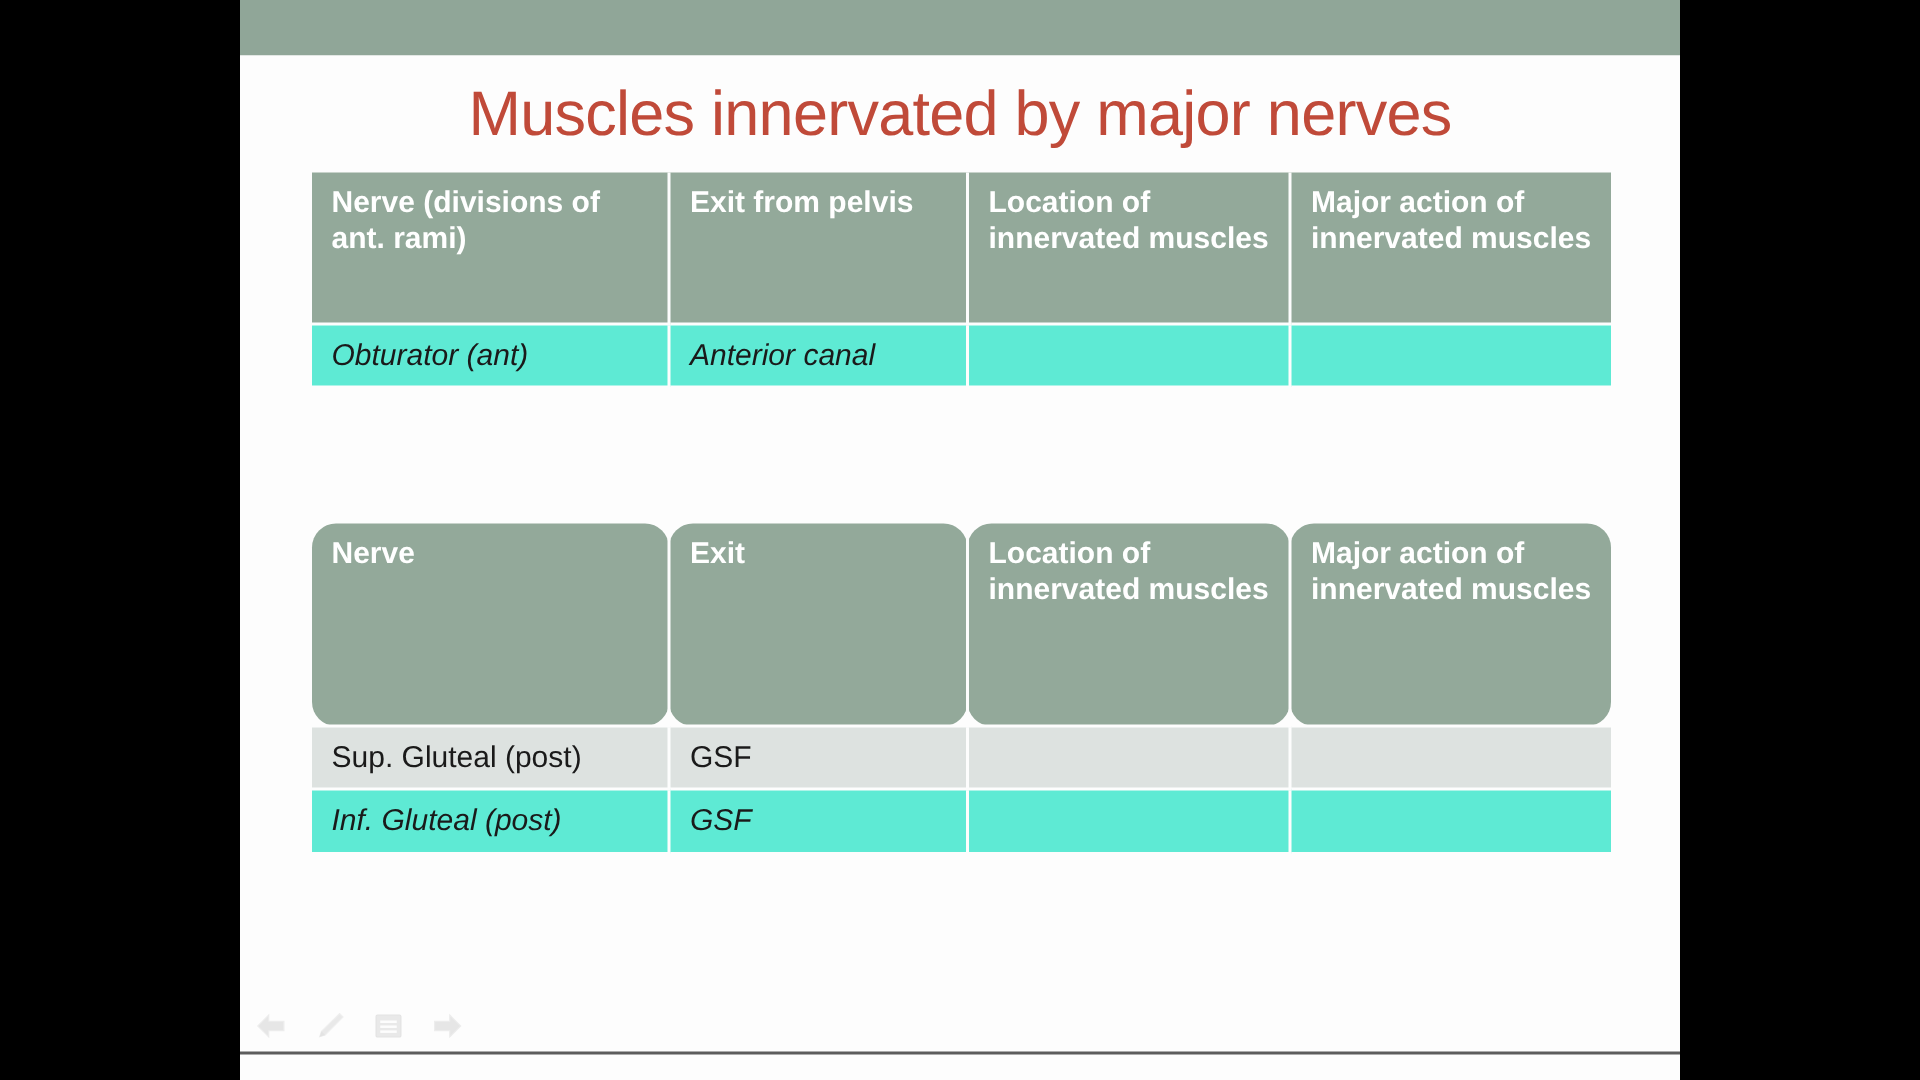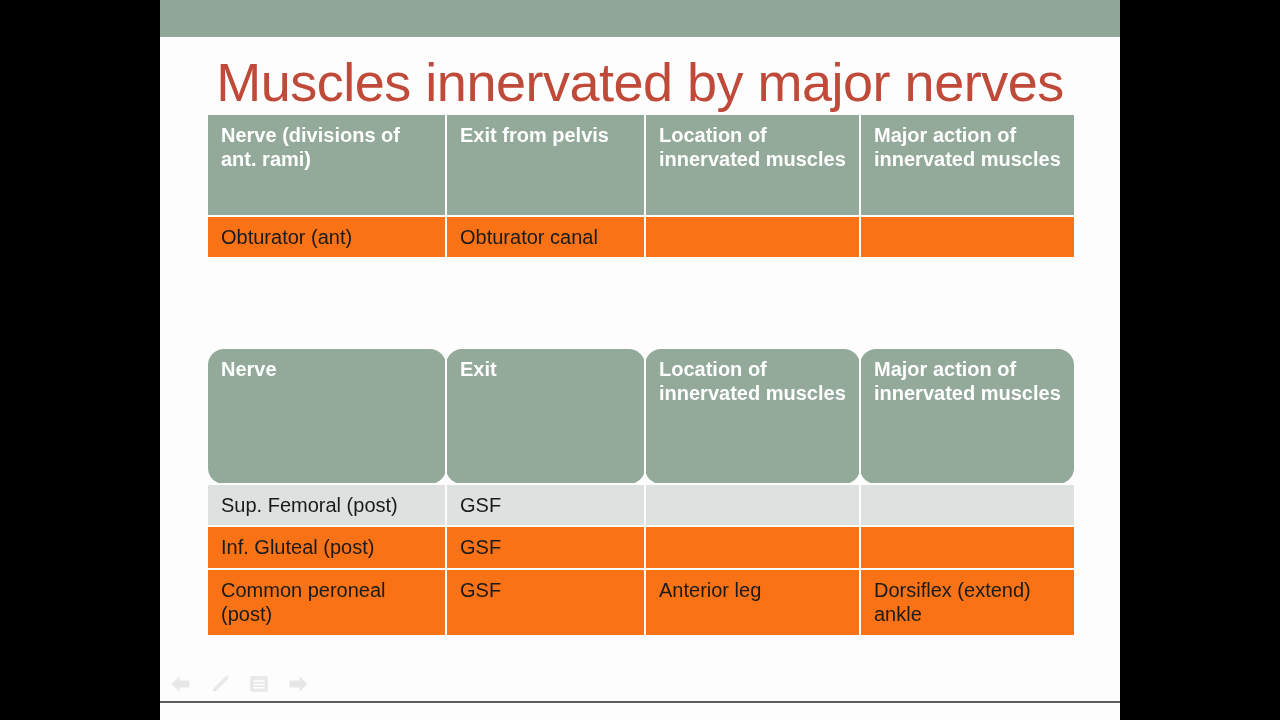--- a/index.html
+++ b/index.html
@@ -49,21 +49,21 @@
     background: #fdfdfd;
   }
 
   #slide-title {
     position: absolute;
     left: 0;
     top: 17px;
     width: 960px;
     text-align: center;
     color: #c04a39;
-    font-size: 54px;
+    font-size: 42px;
     font-weight: 400;
     letter-spacing: -0.5px;
     line-height: 1.05;
     white-space: nowrap;
     font-family: "Liberation Sans", sans-serif;
   }
 
   .ppt-table {
     position: absolute;
     border-collapse: collapse;
@@ -96,21 +96,21 @@
     text-align: left;
     border-bottom: 2px solid #fdfdfd;
   }
 
   .ppt-table tbody td {
     color: #1a1a1a;
     font-weight: 400;
   }
 
   .ppt-table tbody tr.row-odd td  { background: #dde2e0; }
-  .ppt-table tbody tr.row-even td { background: #f97316; }
+  .ppt-table tbody tr.row-even td { background: #5eead4; font-style: italic; }
 
   
   col.c1 { width: 238px; }
   col.c2 { width: 199px; }
   col.c3 { width: 215px; }
   col.c4 { width: 214px; }
 
   #t1-head-row th { height: 84px; }
   #t2-head-row th { height: 118px; border-radius: 16px; }
 
@@ -173,21 +173,21 @@
           <tr id="t1-head-row">
             <th>Nerve (divisions of ant. rami)</th>
             <th>Exit from pelvis</th>
             <th>Location of innervated muscles</th>
             <th>Major action of innervated muscles</th>
           </tr>
         </thead>
         <tbody>
           <tr class="row-even">
             <td>Obturator (ant)</td>
-            <td>Obturator canal</td>
+            <td>Anterior canal</td>
             <td></td>
             <td></td>
           </tr>
         </tbody>
       </table>
 
       <table class="ppt-table" id="table-2">
         <colgroup>
           <col class="c1">
             <col class="c2">
@@ -197,36 +197,30 @@
         <thead>
           <tr id="t2-head-row">
             <th>Nerve</th>
             <th>Exit</th>
             <th>Location of innervated muscles</th>
             <th>Major action of innervated muscles</th>
           </tr>
         </thead>
         <tbody>
           <tr class="row-odd">
-            <td>Sup. Femoral (post)</td>
+            <td>Sup. Gluteal (post)</td>
             <td>GSF</td>
             <td></td>
             <td></td>
           </tr>
           <tr class="row-even">
             <td>Inf. Gluteal (post)</td>
             <td>GSF</td>
             <td></td>
             <td></td>
-          </tr>
-          <tr class="row-even">
-            <td>Common peroneal (post)</td>
-            <td>GSF</td>
-            <td>Anterior leg</td>
-            <td>Dorsiflex (extend) ankle</td>
           </tr>
         </tbody>
       </table>
 
       <div id="bottom-bar">
         <div id="toolbar-icons">
 
           <span>
             <svg class="tb-icon" viewBox="0 0 24 24" aria-hidden="true">
               <path d="M10 4 L2 12 L10 20 L10 15.5 L21 15.5 L21 8.5 L10 8.5 Z" fill="#b9b9b9" stroke="#cccccc" stroke-width="0.8"></path>

